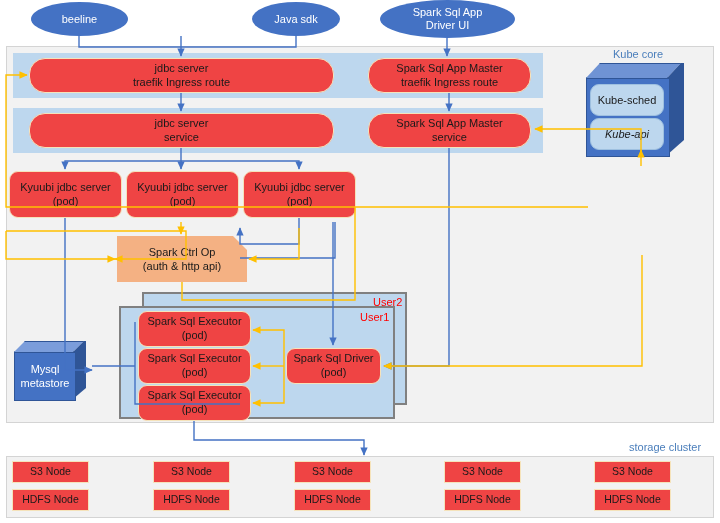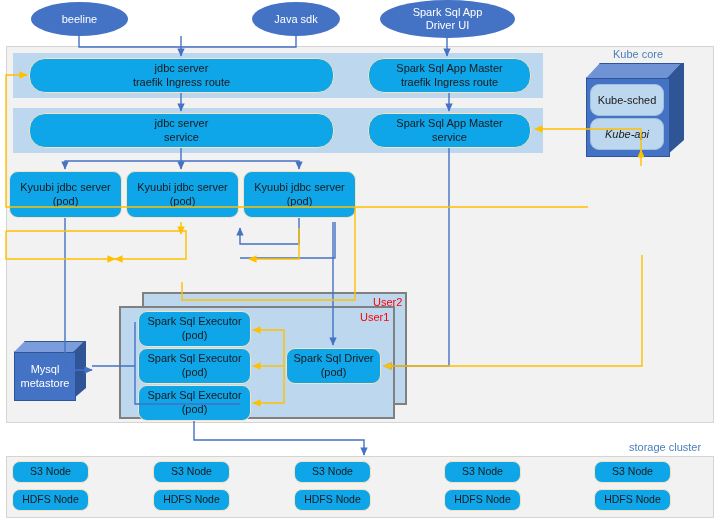--- a/index.html
+++ b/index.html
@@ -43,31 +43,31 @@
   .ellipse{
     background:#4472c4;
     border-radius:50%;
     color:#ffffff;
     font-size:11px;
     display:flex;align-items:center;justify-content:center;
     text-align:center;
     line-height:1.15;
   }
   .pill{
-    background:#0ea5e9;
+    background:#ef4444;
     border:1px solid #f5e3bb;
     border-radius:9px;
     color:#1a1a1a;
     font-size:11px;
     display:flex;align-items:center;justify-content:center;
     text-align:center;
     line-height:1.25;
   }
   .pill.round{border-radius:16px;}
-  .pill.small{font-size:10.5px;border-radius:8px;}
+  .pill.small{font-size:10.5px;border-radius:0;}
   .kube-inner{
     background:#bdd7ee;
     border:1px solid #9ec0e0;
     border-radius:9px;
     color:#1a1a1a;
     font-size:11px;
     display:flex;align-items:center;justify-content:center;
     text-align:center;
   }
   .orange{
@@ -181,20 +181,26 @@
         <div>(pod)</div>
       </span>
   </div>
   <div class="abs pill" style="left:243px;top:171px;width:113px;height:47px;">
     <span class="nl">
         <div>Kyuubi jdbc server</div>
         <div>(pod)</div>
       </span>
   </div>
 
+  <div class="abs orange folded" style="left:117px;top:236px;width:130px;height:46px;">
+    <span class="nl">
+        <div>Spark Ctrl Op</div>
+        <div>(auth &amp; http api)</div>
+      </span>
+  </div>
 
 
   <div class="abs cluster-label" style="left:613px;top:48px;">Kube core</div>
 
   <div class="box3d kubecore-3d" style="left:586px;top:63px;width:112px;height:92px;">
     <div class="top" style="left:0;top:0;width:95px;height:15px;
          clip-path:polygon(14px 0, 95px 0, 81px 15px, 0 15px);"></div>
     <div class="side" style="left:81px;top:0;width:17px;height:92px;
          clip-path:polygon(14px 0, 17px 0, 17px 77px, 0 92px, 0 15px);"></div>
     <div class="face" style="left:0;top:15px;width:82px;height:77px;"></div>

